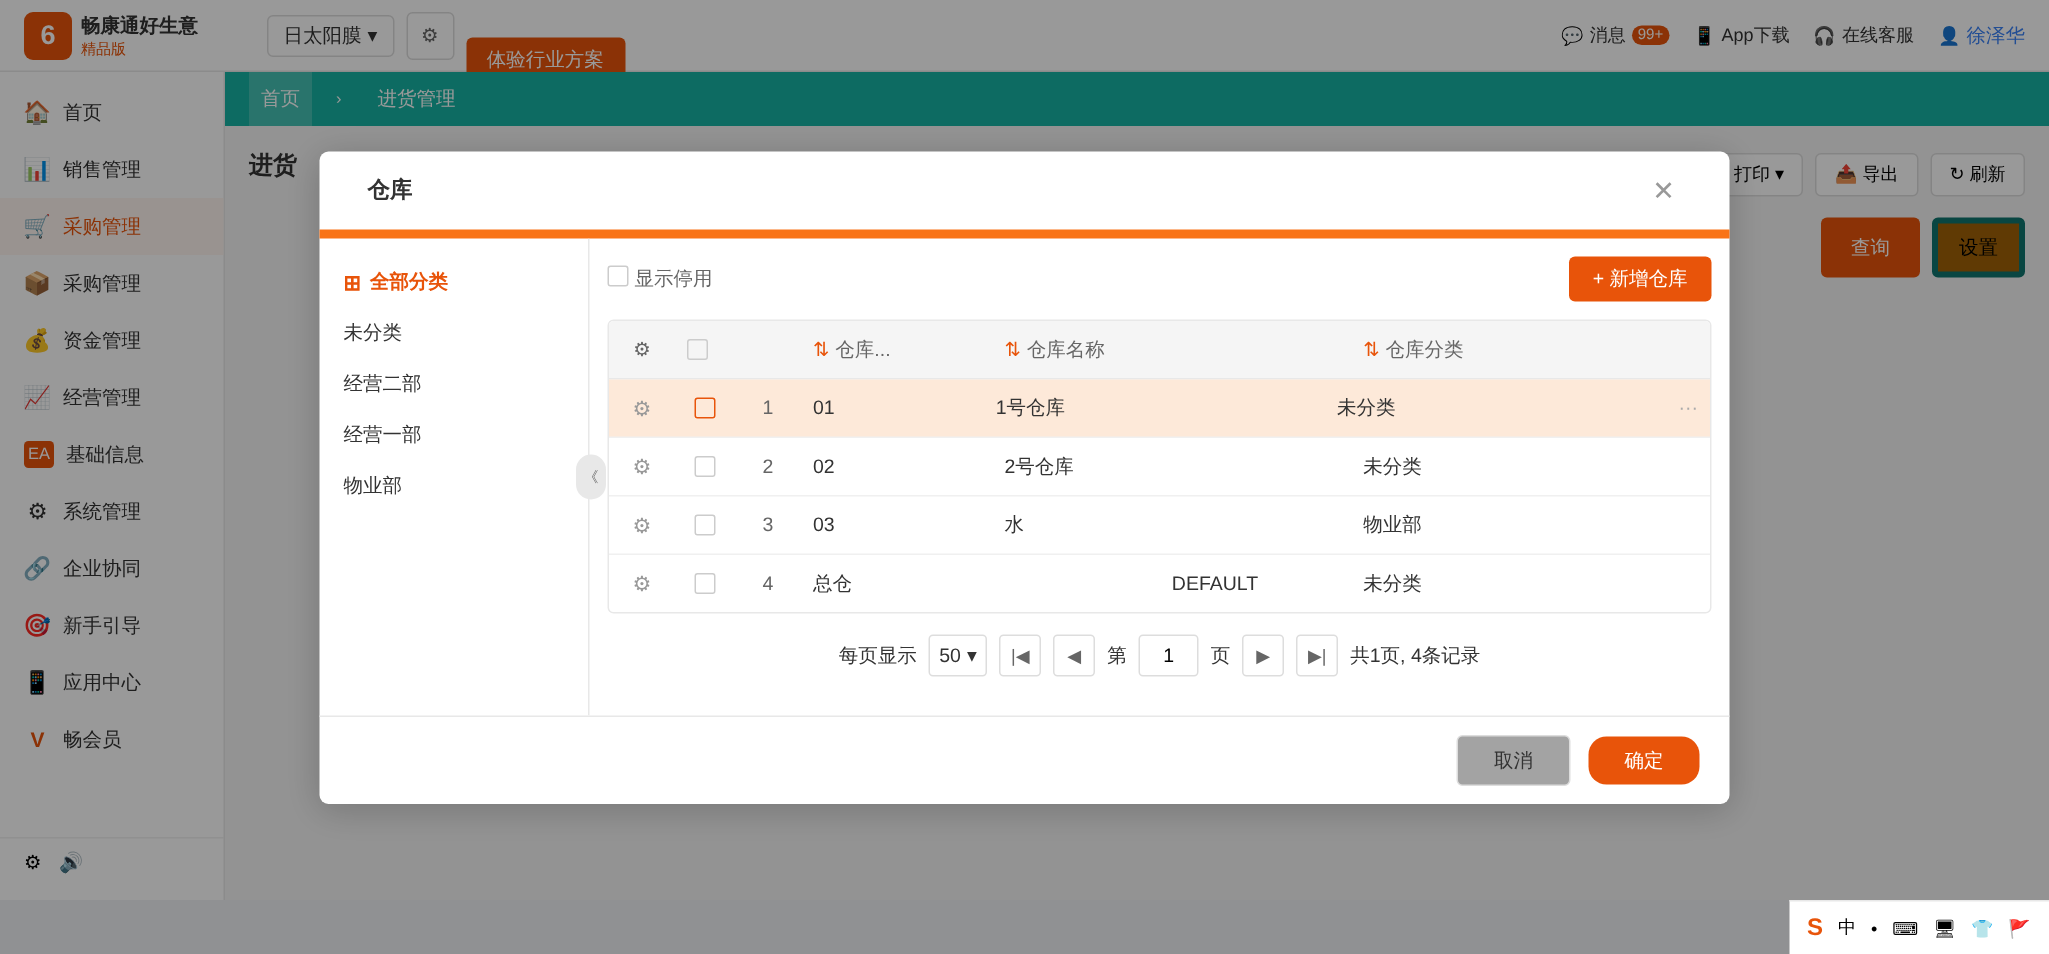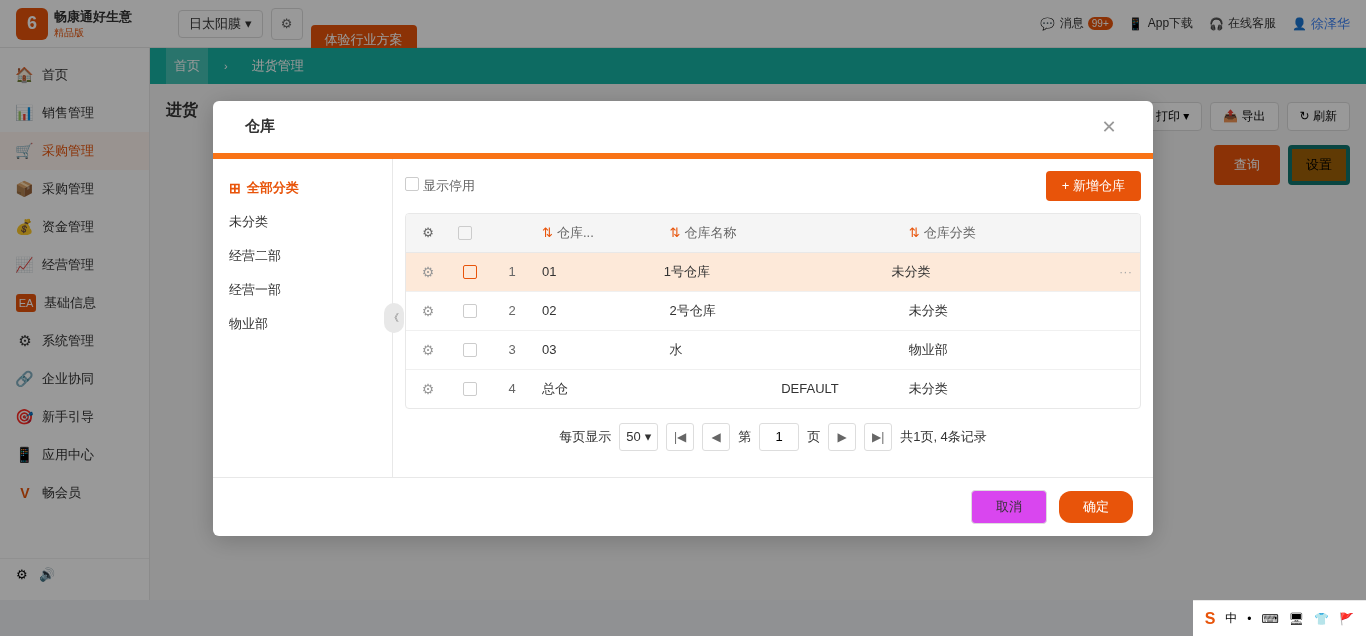--- a/index.html
+++ b/index.html
@@ -109,21 +109,21 @@
     .row-more { color: #aaa; margin-left: auto; cursor: pointer; }
 
     
     .pagination { display: flex; align-items: center; justify-content: center; padding: 14px 0; gap: 8px; font-size: 13px; color: #333; }
     .page-btn { width: 28px; height: 28px; border: 1px solid #ddd; border-radius: 3px; display: flex; align-items: center; justify-content: center; cursor: pointer; color: #666; font-size: 12px; }
     .page-input { width: 40px; height: 28px; border: 1px solid #ddd; border-radius: 3px; text-align: center; font-size: 13px; }
     .page-select { height: 28px; border: 1px solid #ddd; border-radius: 3px; padding: 0 6px; font-size: 13px; display: flex; align-items: center; gap: 4px; cursor: pointer; }
 
     
     .modal-footer { display: flex; align-items: center; justify-content: flex-end; padding: 12px 20px; border-top: 1px solid #e8e8e8; gap: 12px; }
-    .btn-cancel { border: 1px solid #ddd; background: #d946ef; color: #333; padding: 7px 24px; border-radius: 4px; cursor: pointer; font-size: 13px; }
+    .btn-cancel { border: 1px solid #ddd; background: #a3a3a3; color: #333; padding: 7px 24px; border-radius: 4px; cursor: pointer; font-size: 13px; }
     .btn-confirm { background: #e8540a; color: #fff; border: none; padding: 7px 24px; border-radius: 12px; cursor: pointer; font-size: 13px; }
   </style>
 </head>
 <body>
 
 <div class="top-header">
   <div class="logo-area">
     <div class="logo-icon">6</div>
     <div class="logo-text">
       <span class="logo-title">畅康通好生意</span>

